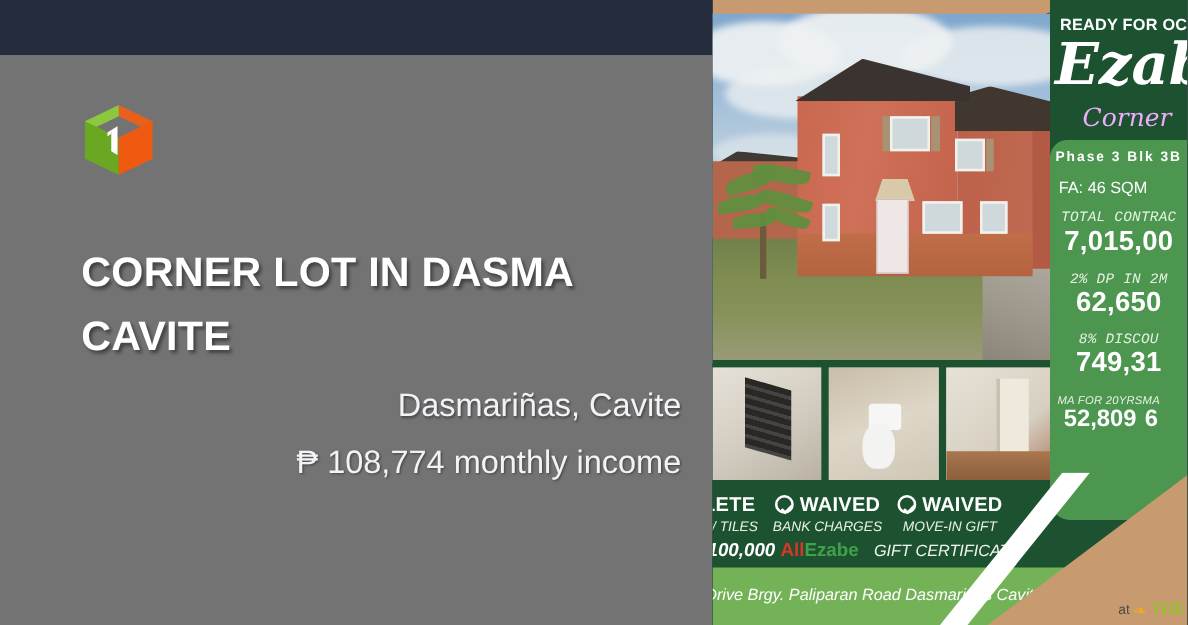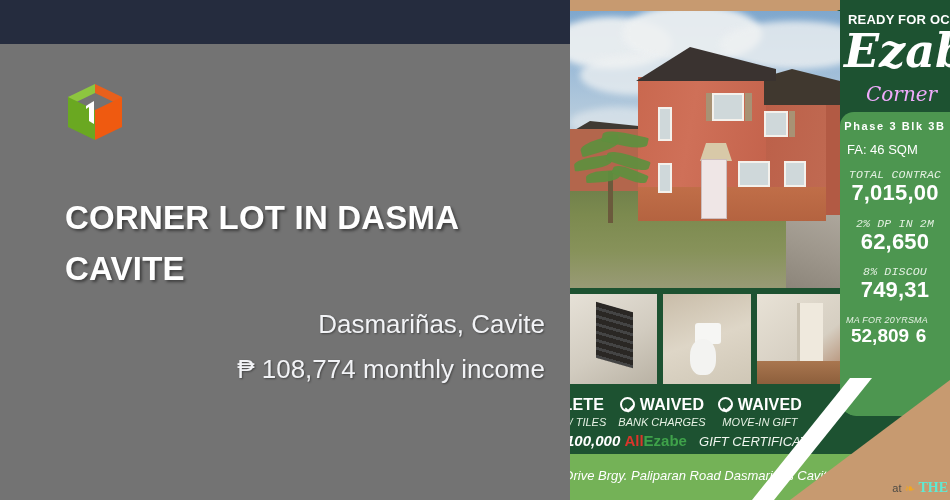--- a/index.html
+++ b/index.html
@@ -335,22 +335,22 @@
     border-bottom:2px solid #1d6b2f; padding-bottom:1px;
     white-space:nowrap;
   }
   .brand-sub {
     position:absolute; right:2px; bottom:4px; z-index:7;
     font-size:11px; color:#4c4a45; white-space:nowrap;
     display:flex; align-items:center; gap:3px;
   }
   .brand-sub .leafmark { color:#f0a724; font-size:13px; }
   .brand-sub .the {
-    font-family:"Liberation Serif", serif; font-size:14px; color:#5eead4;
-    font-weight:bold;
+    font-family:"Liberation Serif", serif; font-size:14px; color:#84cc16;
+    font-weight:normal;
   }
 </style>
 </head>
 <body>
 
 <div id="root">
 
   <div class="left-panel">
 
     <div class="logo-mark">

